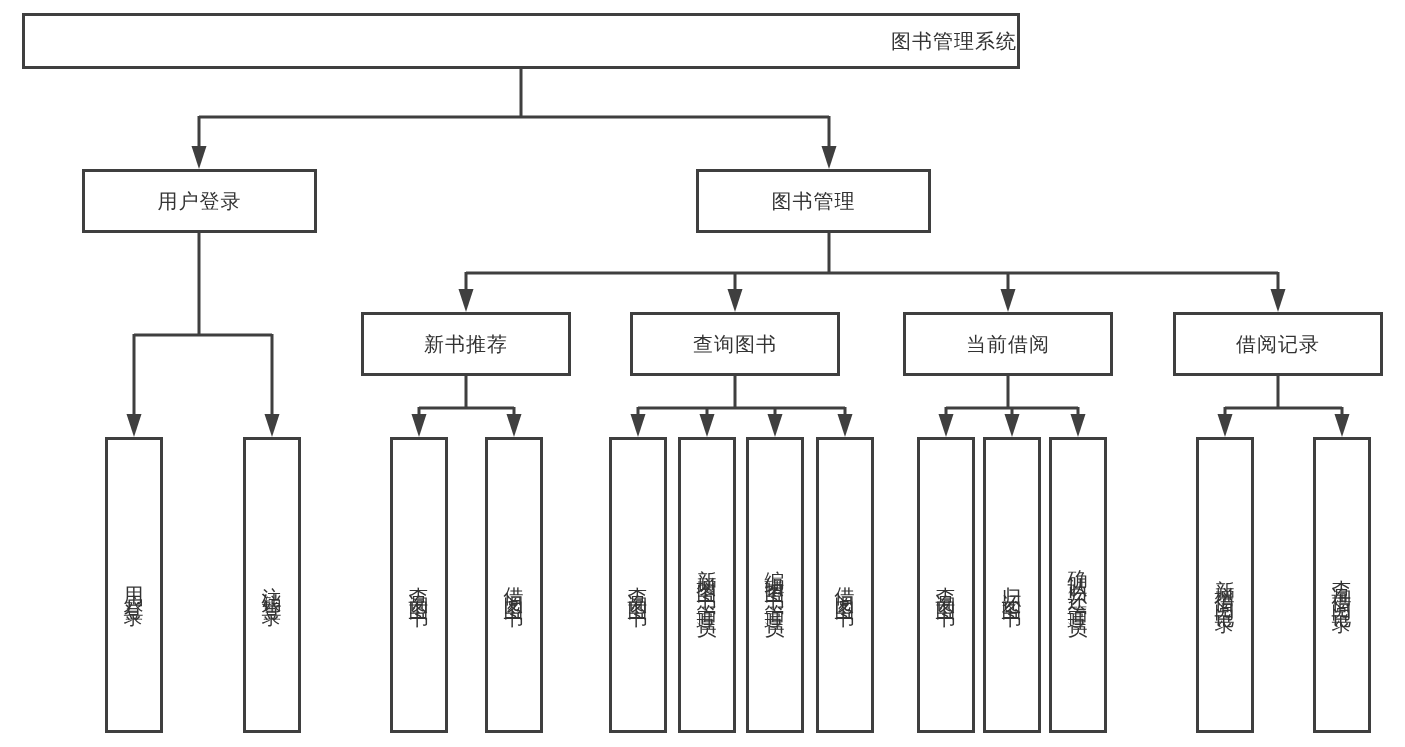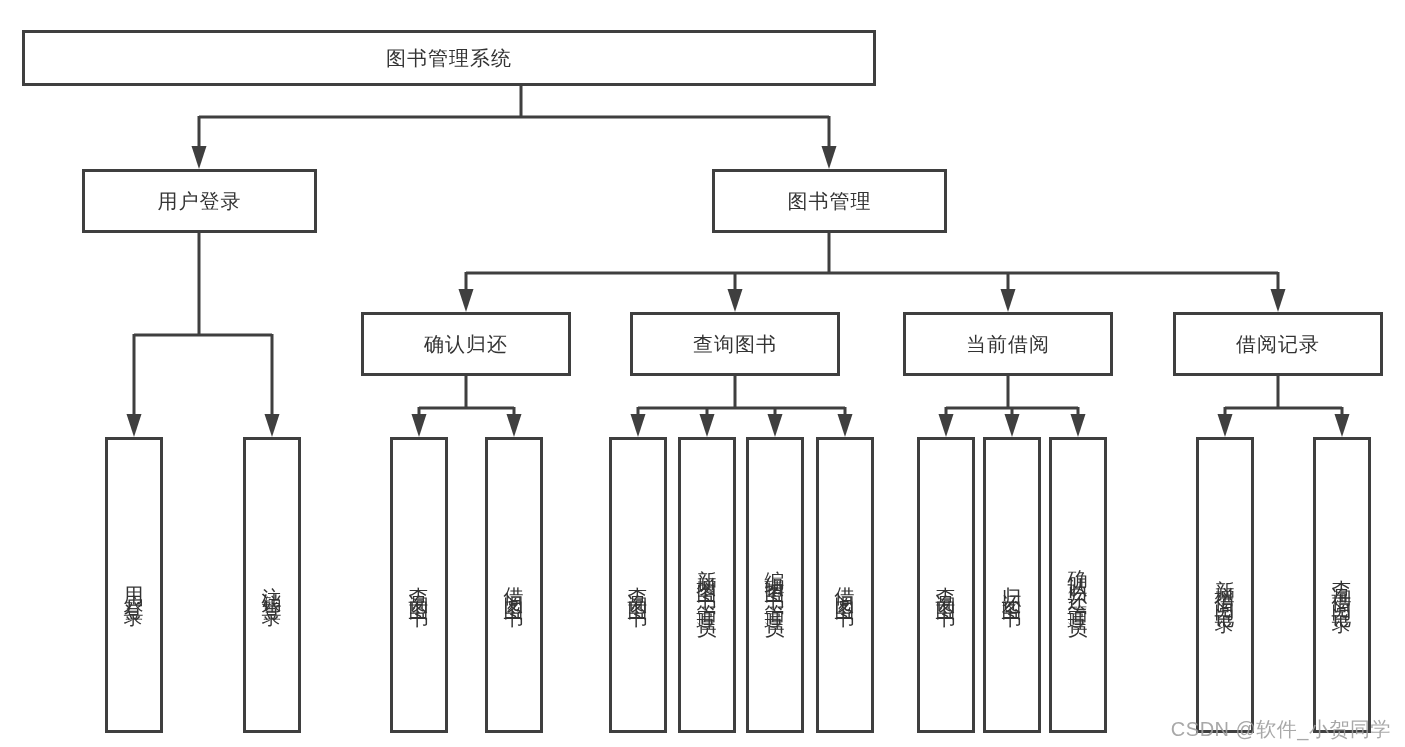--- a/index.html
+++ b/index.html
@@ -29,23 +29,24 @@
     display: flex;
     align-items: center;
     justify-content: center;
     color: #333333;
     font-size: 20px;
     z-index: 2;
     letter-spacing: 1px;
   }
   .node.root-box {
     left: 22px;
-    top: 30px;
-    width: 854px;
+    top: 13px;
+    width: 998px;
     height: 56px;
+    justify-content: flex-end;
   }
   .node.lvl2 {
     top: 169px;
     width: 235px;
     height: 64px;
   }
   .node.lvl3 {
     top: 312px;
     width: 210px;
     height: 64px;
@@ -110,26 +111,26 @@
     </g>
   </svg>
 
   <div class="node root-box">
     <span>图书管理系统</span>
   </div>
 
   <div class="node lvl2" style="left:82px">
     <span>用户登录</span>
   </div>
-  <div class="node lvl2" style="left:712px">
+  <div class="node lvl2" style="left:696px">
     <span>图书管理</span>
   </div>
 
   <div class="node lvl3" style="left:361px">
-    <span>确认归还</span>
+    <span>新书推荐</span>
   </div>
   <div class="node lvl3" style="left:630px">
     <span>查询图书</span>
   </div>
   <div class="node lvl3" style="left:1173px">
     <span>借阅记录</span>
   </div>
   <div class="node lvl3" style="left:903px">
     <span>当前借阅</span>
   </div>
@@ -171,15 +172,14 @@
     <span>确认归还（管理员）</span>
   </div>
 
   <div class="node leaf" style="left:1196px">
     <span>新增借阅记录</span>
   </div>
   <div class="node leaf" style="left:1313px">
     <span>查询借阅记录</span>
   </div>
 
-  <div class="watermark">CSDN @软件_小贺同学</div>
 
 </div>
 
 </body></html>

